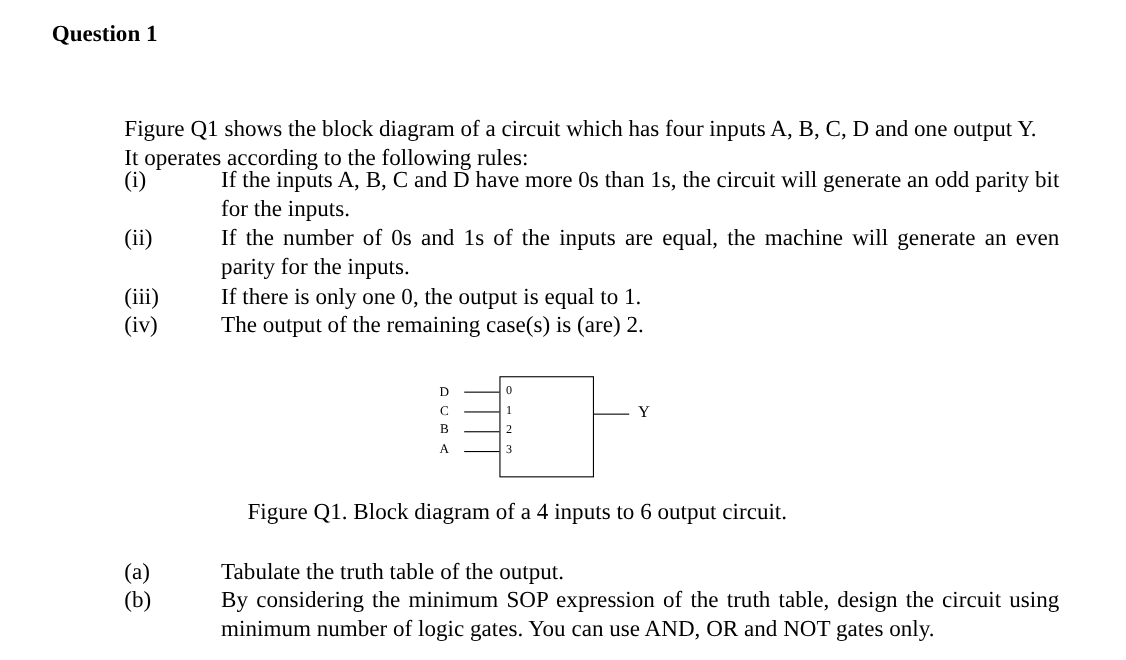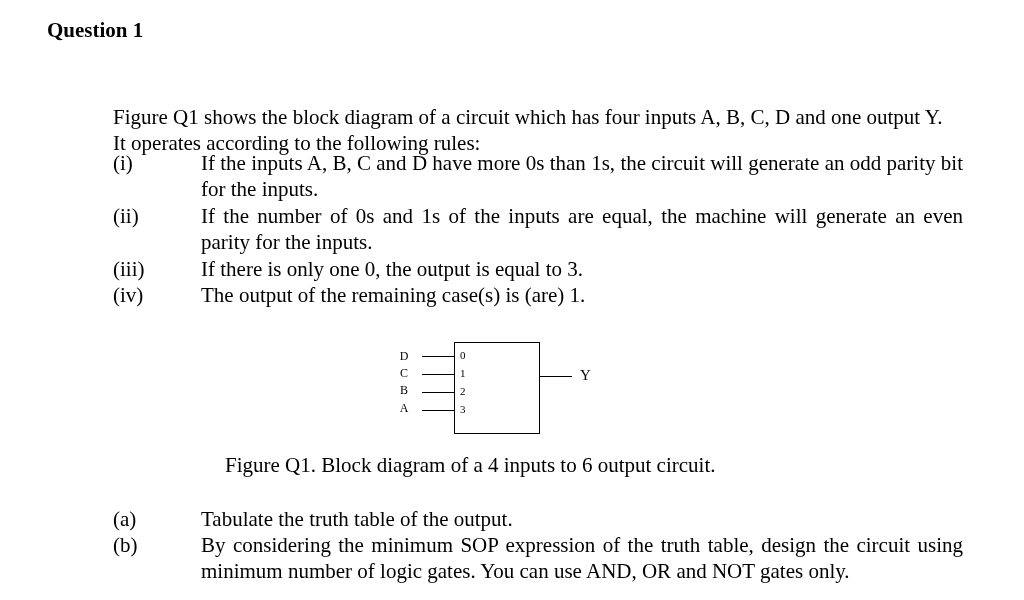--- a/index.html
+++ b/index.html
@@ -35,25 +35,25 @@
   <div class="item abs" style="top:0;left:0;width:840px;">
     <span class="lbl">(i)</span>
     <span class="txt">If the inputs A, B, C and D have more 0s than 1s, the circuit will generate an odd parity bit for the inputs.</span>
   </div>
   <div class="item abs" style="top:53px;left:0;width:840px;">
     <span class="lbl">(ii)</span>
     <span class="txt">If the number of 0s and 1s of the inputs are equal, the machine will generate an even parity for the inputs.</span>
   </div>
   <div class="item abs" style="top:106px;left:0;width:840px;">
     <span class="lbl">(iii)</span>
-    <span class="txt">If there is only one 0, the output is equal to 3.</span>
+    <span class="txt">If there is only one 0, the output is equal to 1.</span>
   </div>
   <div class="item abs" style="top:132px;left:0;width:840px;">
     <span class="lbl">(iv)</span>
-    <span class="txt">The output of the remaining case(s) is (are) 1.</span>
+    <span class="txt">The output of the remaining case(s) is (are) 2.</span>
   </div>
 </div>
 
 <div class="abs diagram">
   <div class="box"></div>
 
   <span class="inlbl" style="left:2px;top:7px;">D</span>
   <span class="inlbl" style="left:2px;top:24px;">C</span>
   <span class="inlbl" style="left:2px;top:41px;">B</span>
   <span class="inlbl" style="left:2px;top:59px;">A</span>

